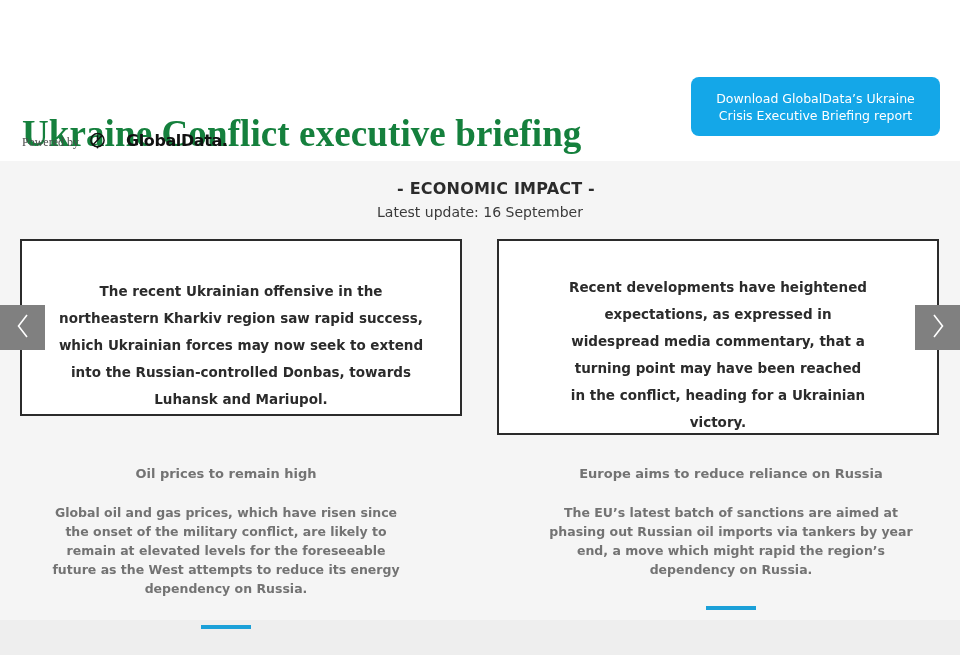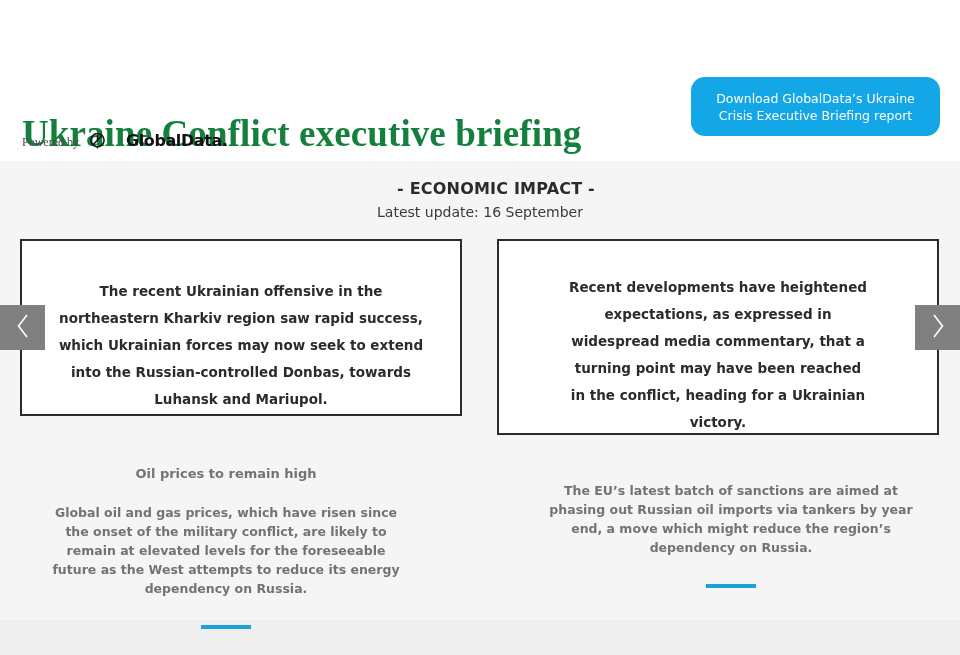--- a/index.html
+++ b/index.html
@@ -66,21 +66,21 @@
   }
 
   .download-button {
     position: absolute;
     left: 691px;
     top: 77px;
     width: 249px;
     height: 59px;
     background: #14a7e8;
     border: none;
-    border-radius: 14px;
+    border-radius: 8px;
     color: #ffffff;
     font-family: "DejaVu Sans", sans-serif;
     font-size: 12.5px;
     line-height: 17px;
     text-align: center;
     padding: 0 12px;
     box-sizing: border-box;
     display: flex;
     align-items: center;
     justify-content: center;
@@ -259,15 +259,16 @@
   </span>
 </div>
 
 <div class="col col-left">
   <h2 class="col-title">Oil prices to remain high</h2>
   <p class="col-body">Global oil and gas prices, which have risen since the onset of the military conflict, are likely to remain at elevated levels for the foreseeable future as the West attempts to reduce its energy dependency on Russia.</p>
   <div class="col-rule"></div>
 </div>
 
 <div class="col col-right">
-  <p class="col-body">The EU’s latest batch of sanctions are aimed at phasing out Russian oil imports via tankers by year end, a move which might reduce the region’s dependency on Russia.</p>
+  <h2 class="col-title">Europe aims to reduce reliance on Russia</h2>
+  <p class="col-body">The EU’s latest batch of sanctions are aimed at phasing out Russian oil imports via tankers by year end, a move which might rapid the region’s dependency on Russia.</p>
   <div class="col-rule"></div>
 </div>
 
 </body></html>

